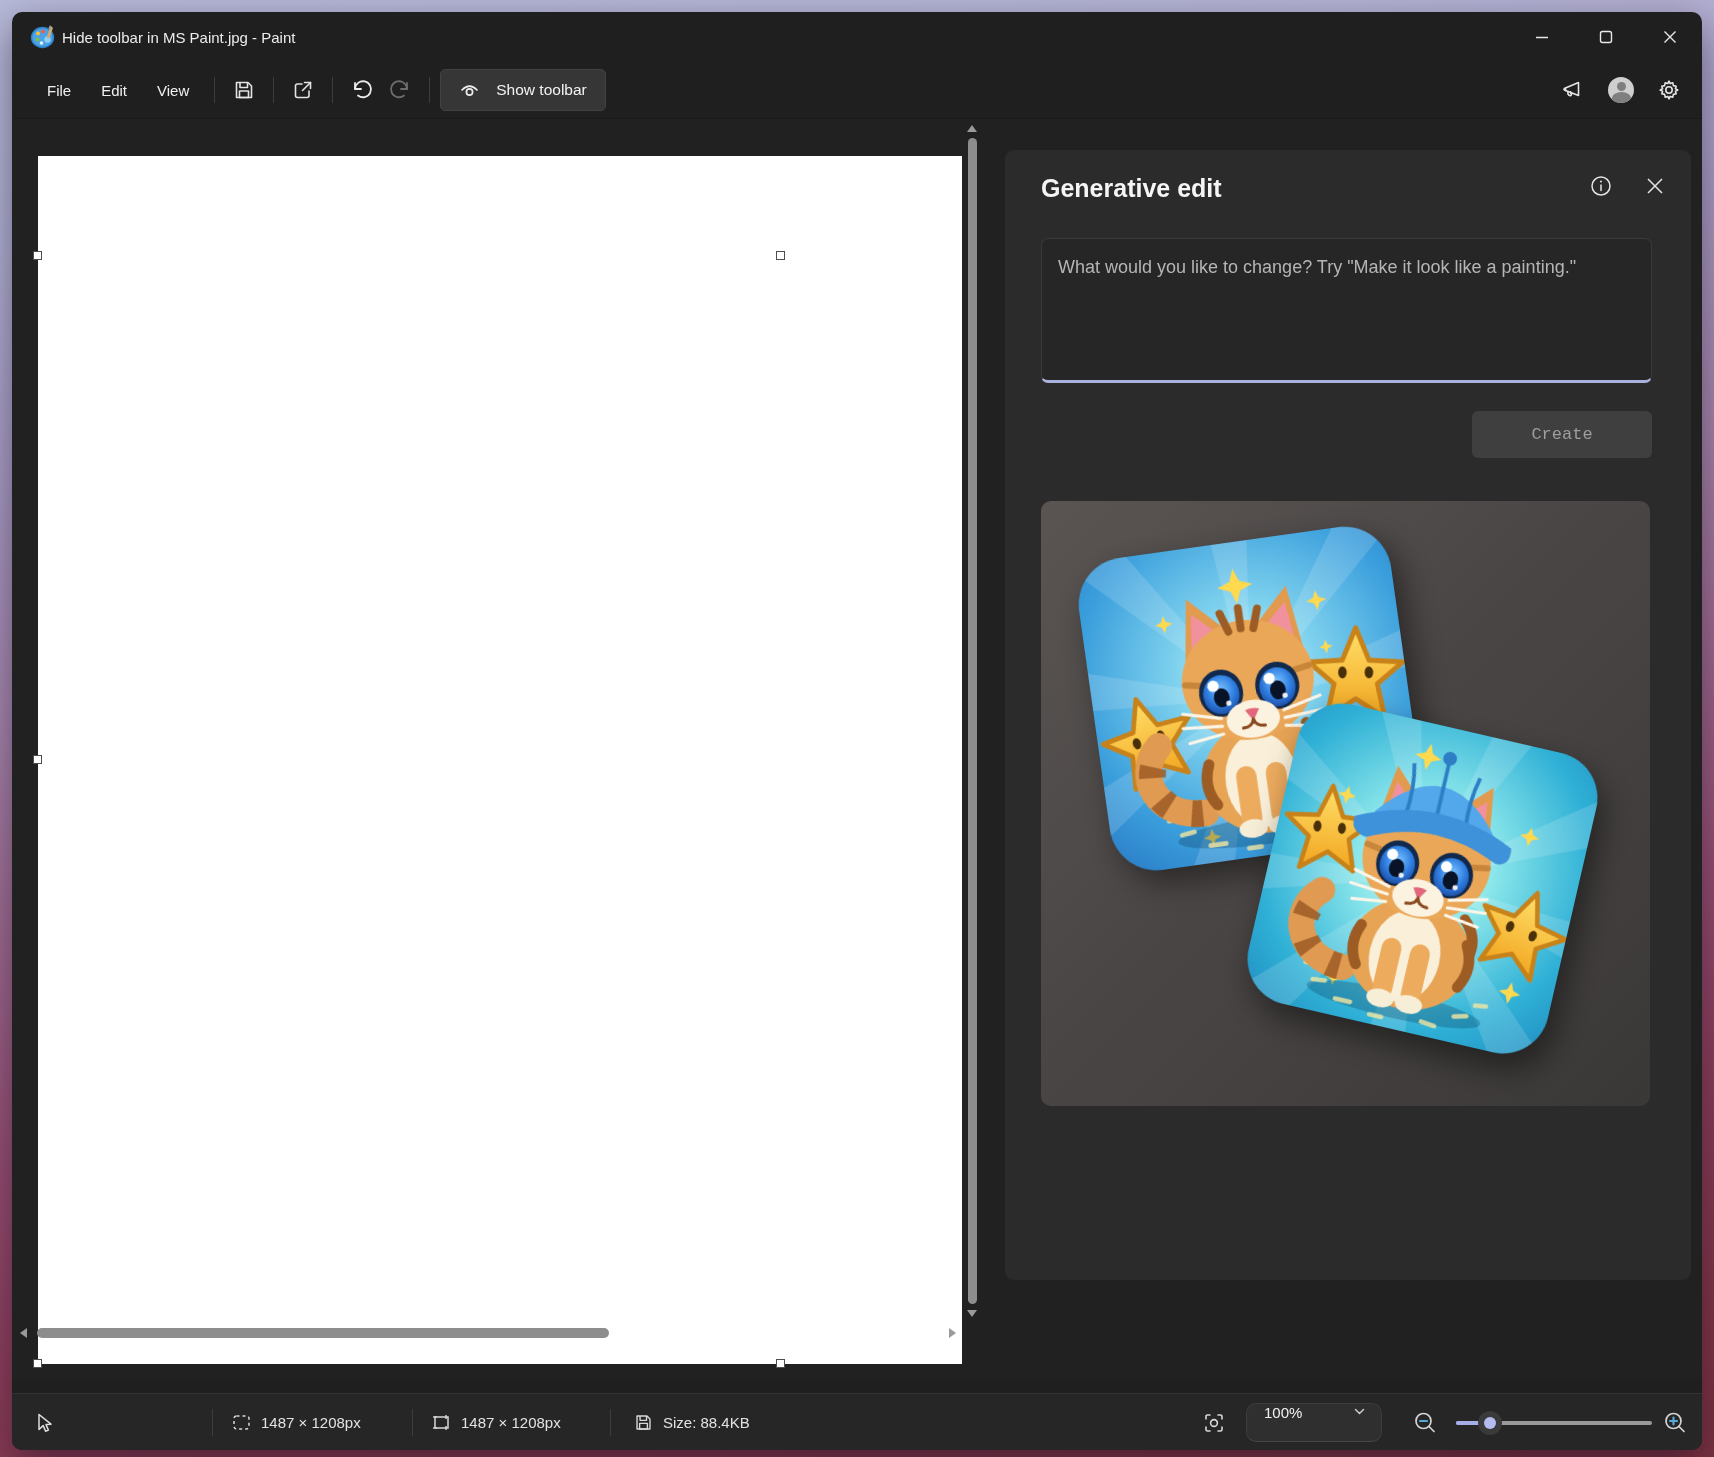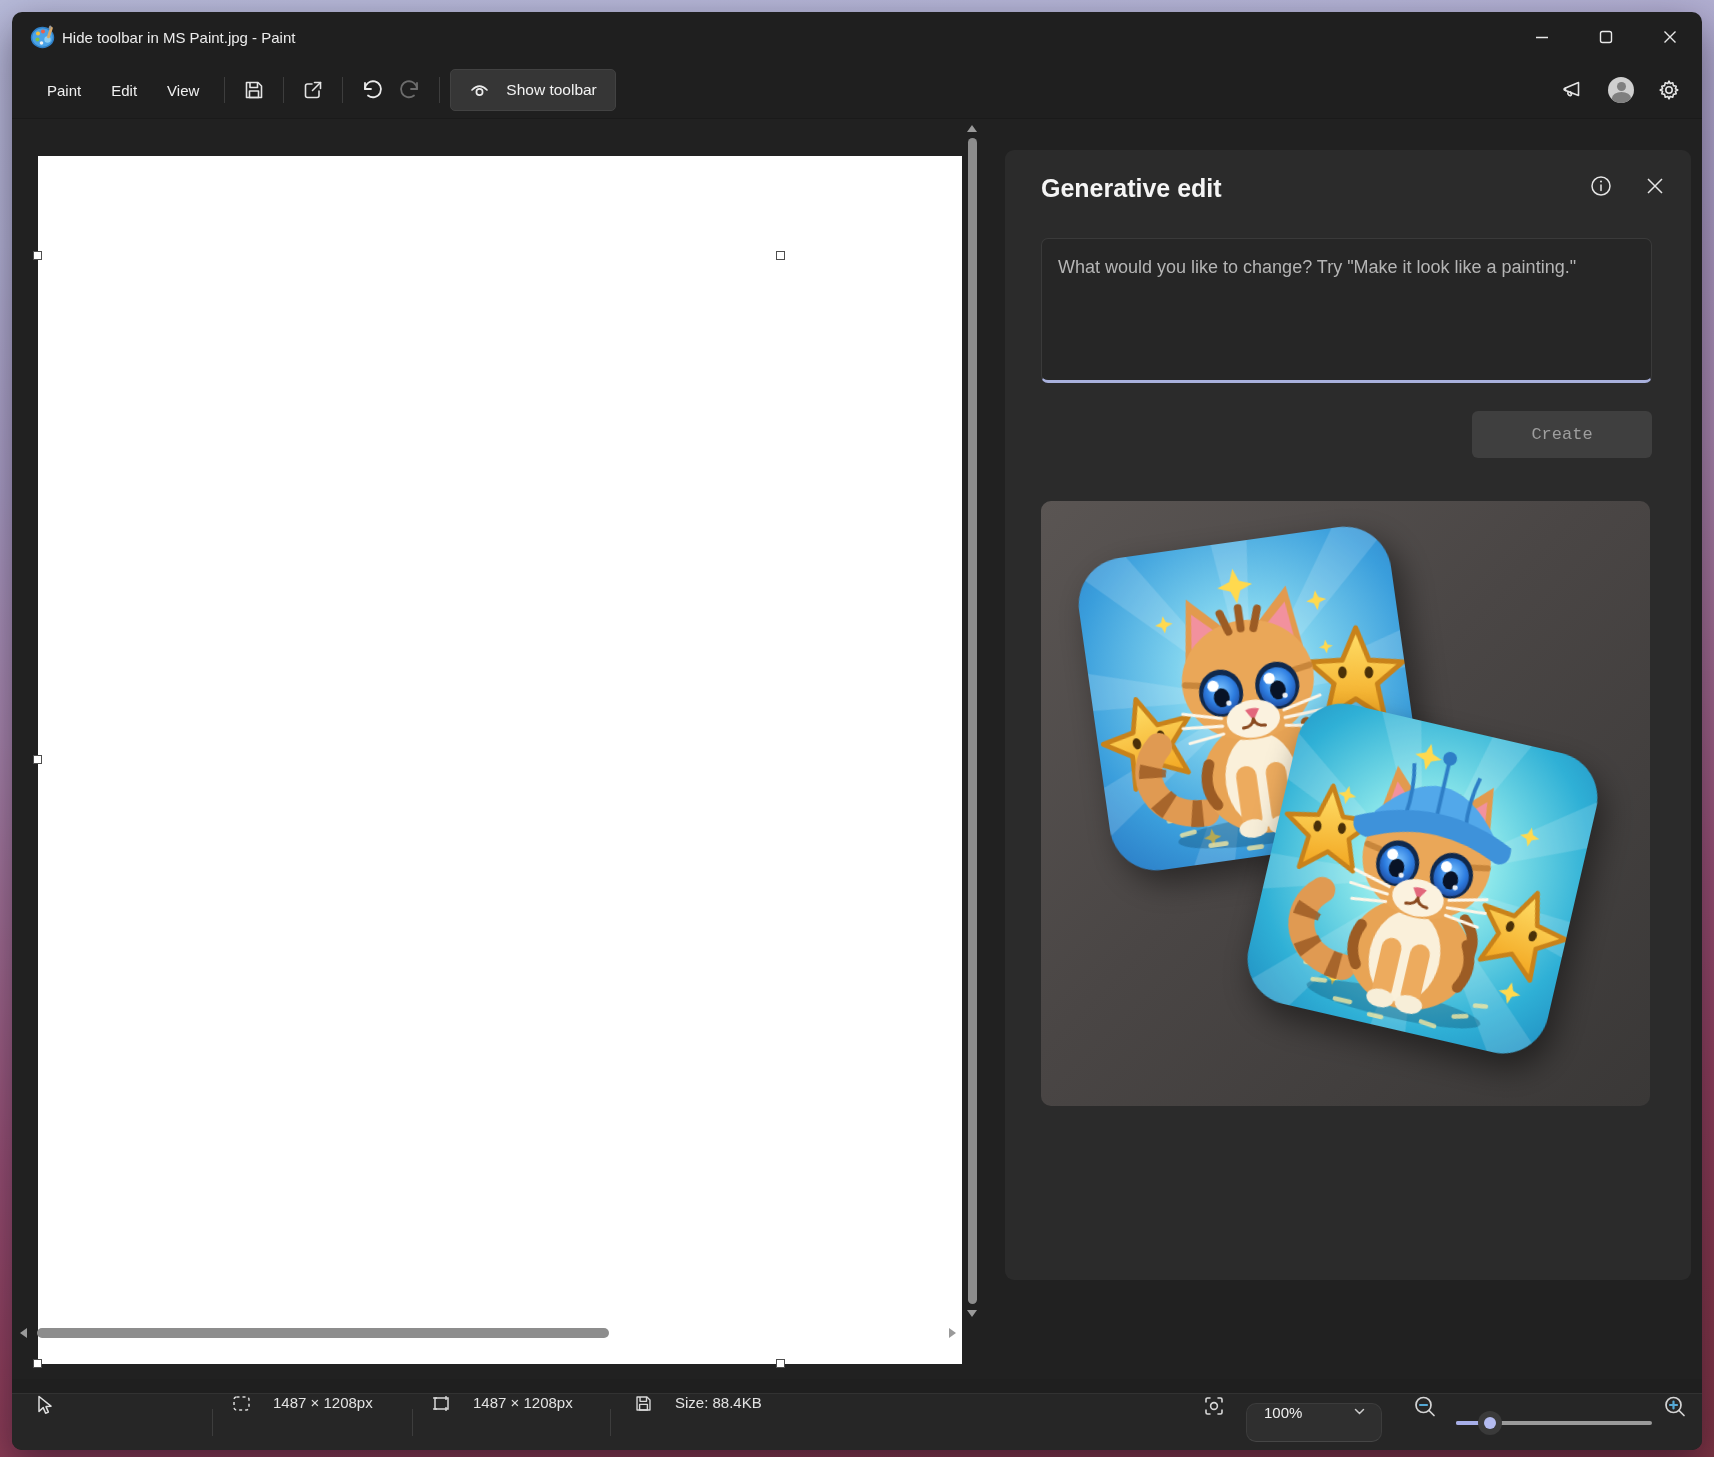--- a/index.html
+++ b/index.html
@@ -84,21 +84,21 @@
   .tile { position:absolute; filter:drop-shadow(9px 14px 16px rgba(0,0,0,.45)); }
   .tile-1 { left:52px; top:40px; width:315px; height:315px; transform:rotate(-8deg); }
   .tile-2 { left:228px; top:224px; width:307px; height:307px; transform:rotate(13deg); }
 
   
   .statusbar {
     position:absolute; left:0; right:0; bottom:0; height:57px;
     background:#262626; border-top:1px solid #323232;
     font-size:15px; color:#e2e2e2;
   }
-  .sb-abs { position:absolute; top:0; height:57px; display:flex; gap:22px; }
+  .sb-abs { position:absolute; top:0; height:57px; display:flex; align-items:center; gap:10px; }
   .sb-sep { position:absolute; top:15px; width:1px; height:27px; background:#3d3d3d; }
   .zoom-dropdown {
     position:absolute; left:1234px; top:9px; width:136px; height:39px;
     background:#2f2f2f; border:1px solid #3c3c3c; border-bottom-color:#464646;
     border-radius:10px; display:flex; align-items:flex-start; padding:0 14px 4px 17px;
   }
   .zoom-dropdown .val { flex:1; font-size:15px; color:#f0f0f0; }
   .slider { position:absolute; left:1444px; top:26.5px; width:196px; height:4px; background:#9a9a9a; border-radius:2px; }
   .slider .fill { position:absolute; left:0; top:0; width:26px; height:4px; background:#a6aee8; border-radius:2px; }
   .slider .thumb-ring { position:absolute; left:22px; top:-10px; width:24px; height:24px; border-radius:50%; background:#3a3a3a; }
@@ -245,21 +245,21 @@
         </div>
         <div class="win-btn">
           <svg width="16" height="16" viewBox="0 0 16 16">
               <path d="M2.5,2.5 L13.5,13.5 M13.5,2.5 L2.5,13.5" stroke="#e8e8e8" stroke-width="1.4"></path>
             </svg>
         </div>
       </div>
     </div>
 
     <div class="menubar">
-      <div class="menu-item">Paint</div>
+      <div class="menu-item">File</div>
       <div class="menu-item">Edit</div>
       <div class="menu-item">View</div>
       <div class="tool-sep"></div>
       <div class="icon-btn">
         <svg width="22" height="22" viewBox="0 0 22 22" fill="none" stroke="#e4e4e4" stroke-width="1.6" stroke-linejoin="round">
           <path d="M3.5,3.5 H15 L18.5,7 V18.5 H3.5 Z"></path>
           <path d="M7,3.5 V8.5 H14.5 V3.5"></path>
           <rect x="6.5" y="12" width="9" height="6.5"></rect>
         </svg>
       </div>

